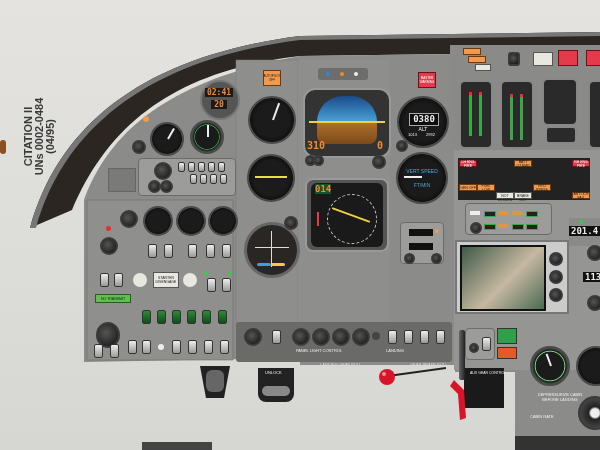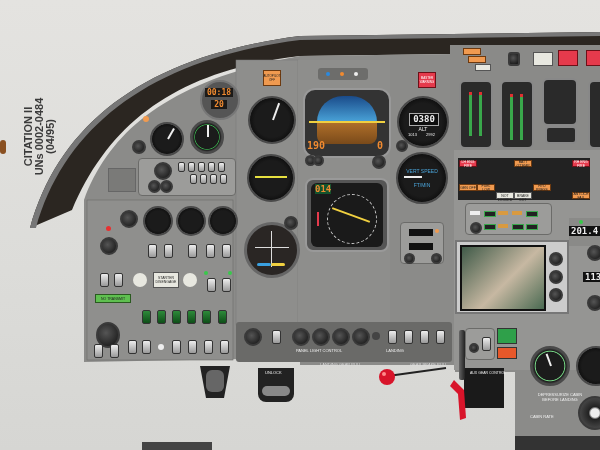--- a/index.html
+++ b/index.html
@@ -51,21 +51,21 @@
   <path d="M84,362 L84,200 C110,130 170,80 300,56 L600,52 L600,450 L515,450 L515,372 L455,372 L455,365 L300,365 L300,358 L84,362 Z" fill="#8b8b89"></path>
   <rect x="236" y="60" width="62" height="265" fill="#8e8e8c" stroke="#777" stroke-width="0.5"></rect>
   <rect x="298" y="60" width="92" height="265" fill="#8e8e8c"></rect>
   <rect x="454" y="150" width="146" height="220" fill="#959593"></rect>
   <rect x="236" y="322" width="216" height="40" fill="#6a6a68" rx="3"></rect>
   <rect x="87" y="200" width="146" height="160" fill="#8f8f8d" stroke="#6b6b69" stroke-width="0.6"></rect>
   <rect x="450" y="45" width="150" height="105" fill="#8a8a88"></rect>
 </svg>
 
 <div class="abs" style="left:200px;top:80px;width:36px;height:36px;border-radius:50%;background:#555;border:2px solid #777;">
-  <div class="abs seg" style="left:3px;top:6px;width:28px;height:9px;background:#1c1a18;font-size:8px;line-height:9px;text-align:center;">00:18</div>
+  <div class="abs seg" style="left:3px;top:6px;width:28px;height:9px;background:#1c1a18;font-size:8px;line-height:9px;text-align:center;">02:41</div>
   <div class="abs seg" style="left:9px;top:18px;width:16px;height:9px;background:#1c1a18;font-size:8px;line-height:9px;text-align:center;">20</div>
 </div>
 
 <div class="annun amber" style="left:263px;top:70px;width:16px;height:14px;font-size:3px;">AUTOPILOT OFF</div>
 
 <div class="gauge" style="left:248px;top:96px;width:44px;height:44px;">
   <div class="needle" style="height:18px;transform:rotate(200deg);"></div>
 </div>
 
 <div class="gauge" style="left:150px;top:122px;width:30px;height:30px;">
@@ -101,21 +101,21 @@
   <div class="abs" style="left:24px;top:6px;width:1px;height:36px;background:#ddd;"></div>
   <div class="abs" style="left:10px;top:38px;width:14px;height:3px;background:#3aa0e0;border-radius:2px;"></div>
   <div class="abs" style="left:24px;top:38px;width:14px;height:3px;background:#f0d040;border-radius:2px;"></div>
 </div>
 <div class="knob" style="left:284px;top:216px;width:10px;height:10px;"></div>
 
 <div class="abs" style="left:303px;top:88px;width:84px;height:66px;background:#333;border-radius:12px;border:2px solid #999;">
   <div class="abs" style="left:12px;top:6px;width:60px;height:26px;background:linear-gradient(#1a4b8a,#4aa3d8);border-radius:30px 30px 0 0;"></div>
   <div class="abs" style="left:12px;top:32px;width:60px;height:22px;background:linear-gradient(#b0702a,#7a4a1a);border-radius:0 0 8px 8px;"></div>
   <div class="abs" style="left:4px;top:31px;width:76px;height:2px;background:#f0d040;"></div>
-  <div class="abs seg" style="left:2px;top:50px;font-size:10px;">190</div>
+  <div class="abs seg" style="left:2px;top:50px;font-size:10px;">310</div>
   <div class="abs seg" style="left:72px;top:50px;font-size:10px;">0</div>
 </div>
 <div class="abs" style="left:318px;top:68px;width:50px;height:12px;background:#6d6d6b;border-radius:3px;">
   <div class="abs" style="left:8px;top:4px;width:4px;height:4px;border-radius:50%;background:#2a8ae0;"></div>
   <div class="abs" style="left:22px;top:4px;width:4px;height:4px;border-radius:50%;background:#f08a30;"></div>
   <div class="abs" style="left:36px;top:4px;width:4px;height:4px;border-radius:50%;background:#eee;"></div>
 </div>
 <div class="knob" style="left:305px;top:155px;width:7px;height:7px;"></div>
 <div class="knob" style="left:313px;top:155px;width:7px;height:7px;"></div>
 <div class="knob" style="left:372px;top:155px;width:10px;height:10px;"></div>

